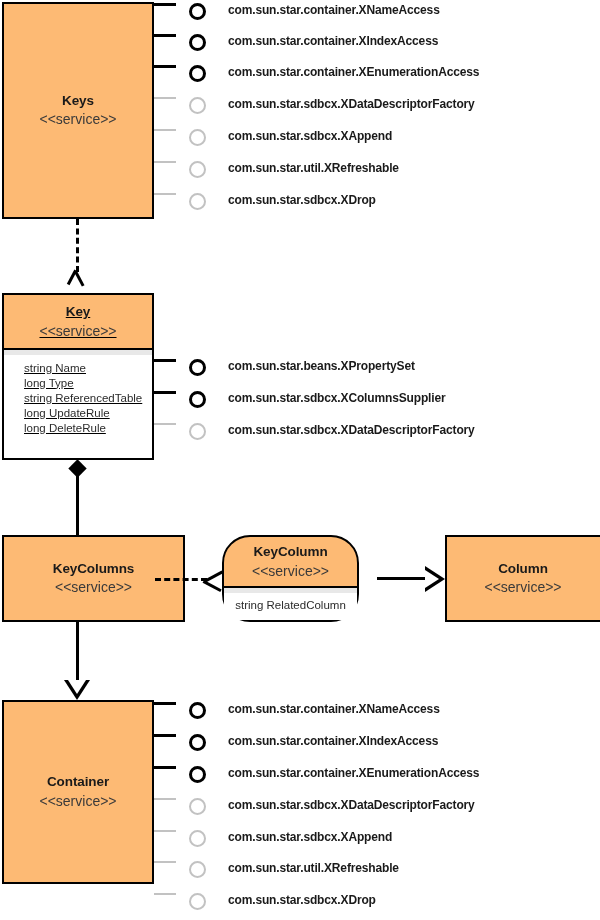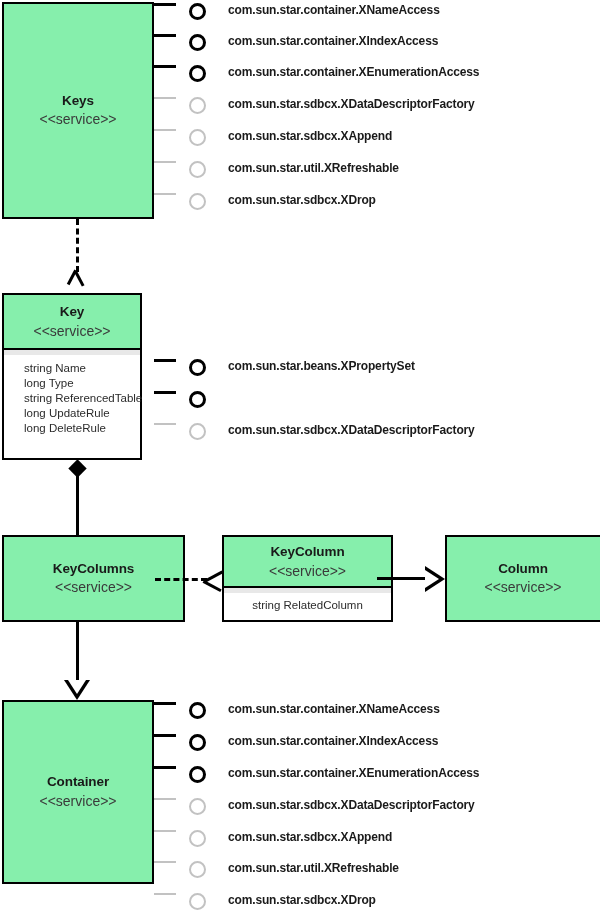--- a/index.html
+++ b/index.html
@@ -17,21 +17,21 @@
     height: 920px;
     background: #ffffff;
     overflow: hidden;
   }
 
   
   .uml-box {
     position: absolute;
     box-sizing: border-box;
     border: 2px solid #000000;
-    background: #86efac;
+    background: #fdba74;
     display: flex;
     flex-direction: column;
   }
   .box-header {
     flex: 1 1 auto;
     display: flex;
     flex-direction: column;
     align-items: center;
     justify-content: center;
     padding: 4px 4px;
@@ -261,21 +261,21 @@
   </div>
   <div class="lollipop muted" style="left:154px; top:193px;">
     <div class="lolli-stem"></div>
     <div class="lolli-circle"></div>
     <div class="lolli-label">com.sun.star.sdbcx.XDrop</div>
   </div>
 
   <div class="conn vline-dashed" style="left:76px; top:219px; height:53px;"></div>
   <div class="conn arrow-open-down" style="left:77px; top:271px;"></div>
 
-  <div class="uml-box" style="left:2px; top:293px; width:140px; height:167px;">
+  <div class="uml-box" style="left:2px; top:293px; width:152px; height:167px;text-decoration:underline;">
     <div class="box-header compact">
       <div class="box-title">Key</div>
       <div class="box-stereotype">&lt;&lt;service&gt;&gt;</div>
     </div>
     <div class="box-divider"></div>
     <div class="box-attrs">
       <div class="attr-line">string Name</div>
       <div class="attr-line">long Type</div>
       <div class="attr-line">string ReferencedTable</div>
       <div class="attr-line">long UpdateRule</div>
@@ -284,41 +284,42 @@
   </div>
 
   <div class="lollipop" style="left:154px; top:359px;">
     <div class="lolli-stem"></div>
     <div class="lolli-circle"></div>
     <div class="lolli-label">com.sun.star.beans.XPropertySet</div>
   </div>
   <div class="lollipop" style="left:154px; top:391px;">
     <div class="lolli-stem"></div>
     <div class="lolli-circle"></div>
+    <div class="lolli-label">com.sun.star.sdbcx.XColumnsSupplier</div>
   </div>
   <div class="lollipop muted" style="left:154px; top:423px;">
     <div class="lolli-stem"></div>
     <div class="lolli-circle"></div>
     <div class="lolli-label">com.sun.star.sdbcx.XDataDescriptorFactory</div>
   </div>
 
   <div class="conn vline-solid" style="left:76px; top:461px; height:74px;"></div>
   <div class="conn diamond" style="left:71px; top:462px;"></div>
 
   <div class="uml-box" style="left:2px; top:535px; width:183px; height:87px;">
     <div class="box-header">
       <div class="box-title">KeyColumns</div>
       <div class="box-stereotype">&lt;&lt;service&gt;&gt;</div>
     </div>
   </div>
 
   <div class="conn hline-dashed" style="left:155px; top:578px; width:52px;"></div>
   <div class="conn arrow-open-right" style="left:204px; top:580px;"></div>
 
-  <div class="uml-box" style="left:222px; top:535px; width:171px; height:87px;">
+  <div class="uml-box" style="left:222px; top:535px; width:137px; height:87px;border-radius:28px;">
     <div class="box-header compact" style="padding:7px 4px 6px;">
       <div class="box-title">KeyColumn</div>
       <div class="box-stereotype">&lt;&lt;service&gt;&gt;</div>
     </div>
     <div class="box-divider"></div>
     <div class="box-attrs centered">
       <div class="attr-line">string RelatedColumn</div>
     </div>
   </div>
 

